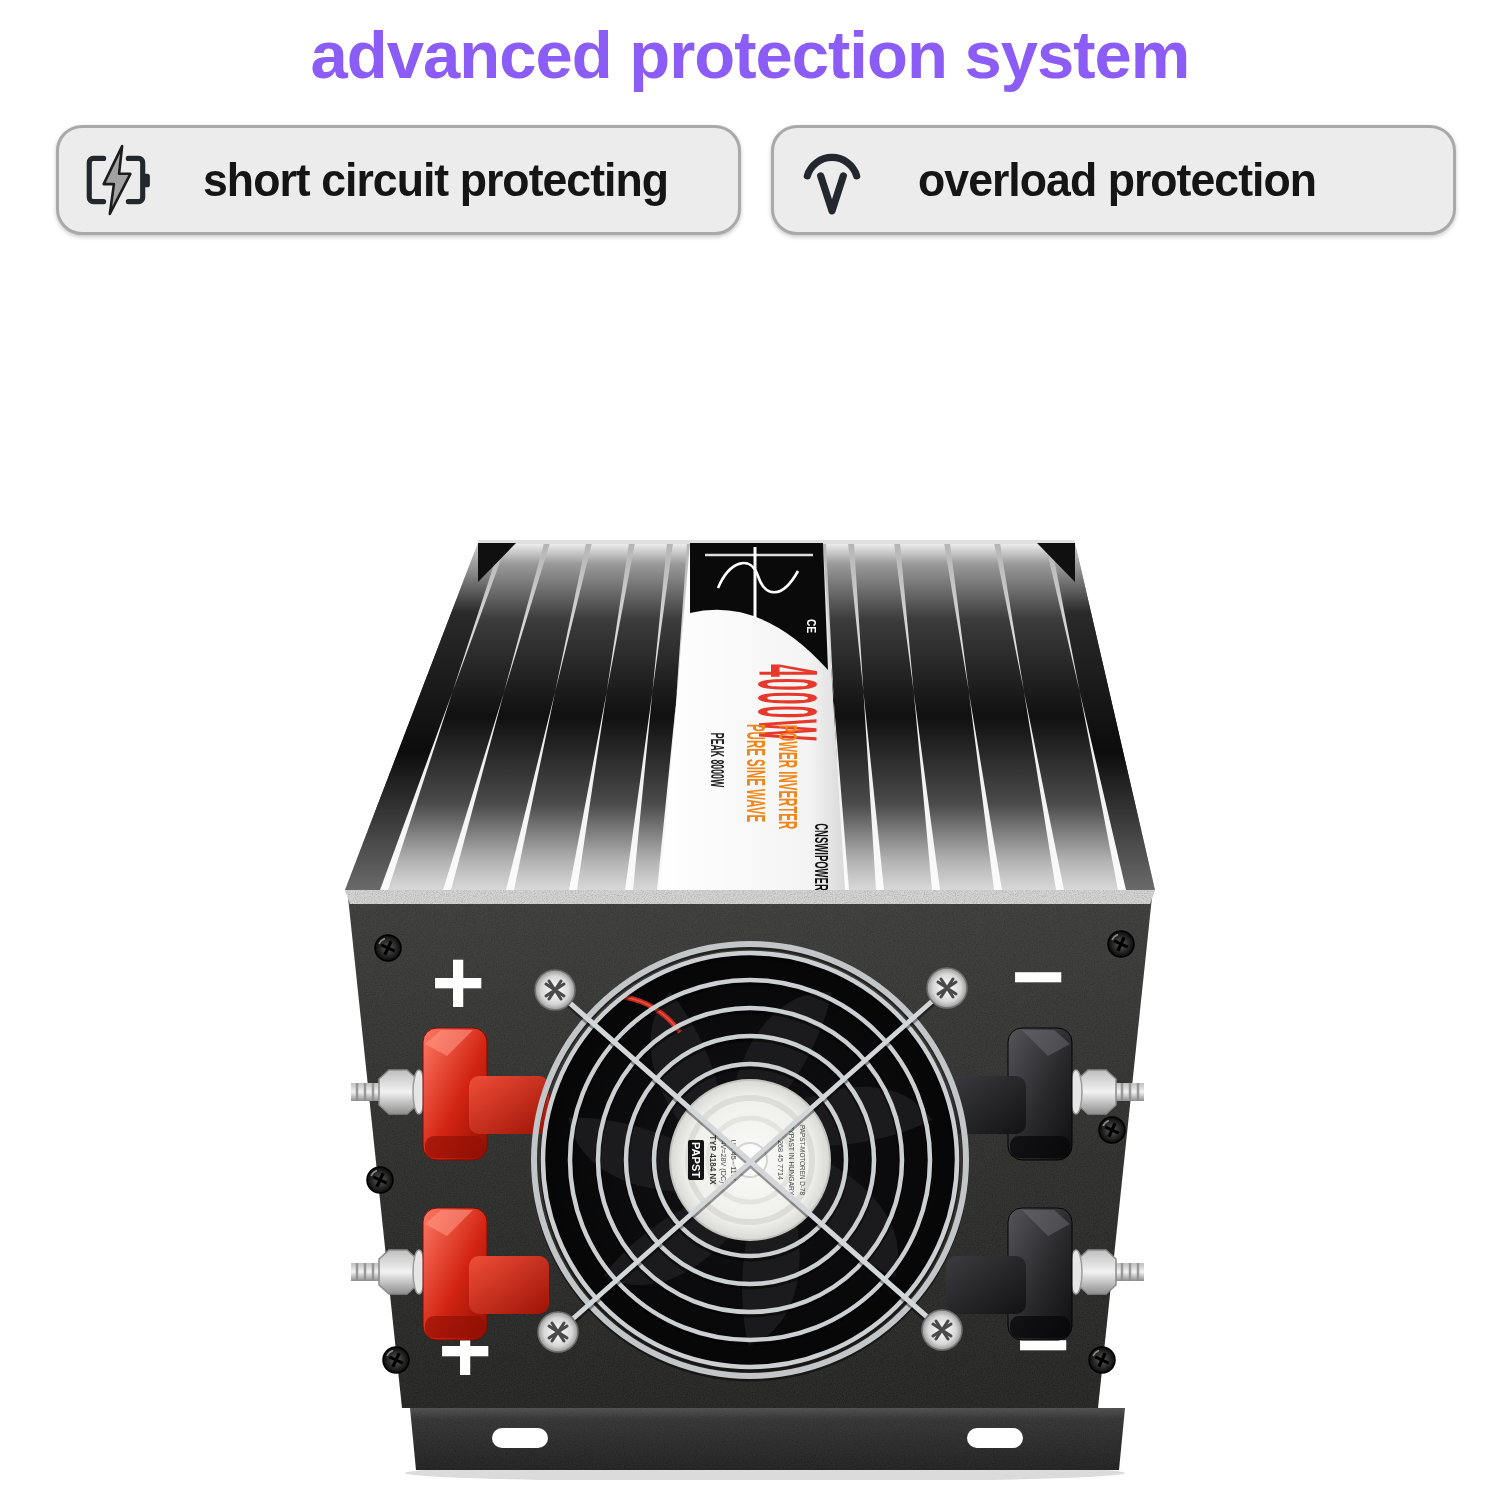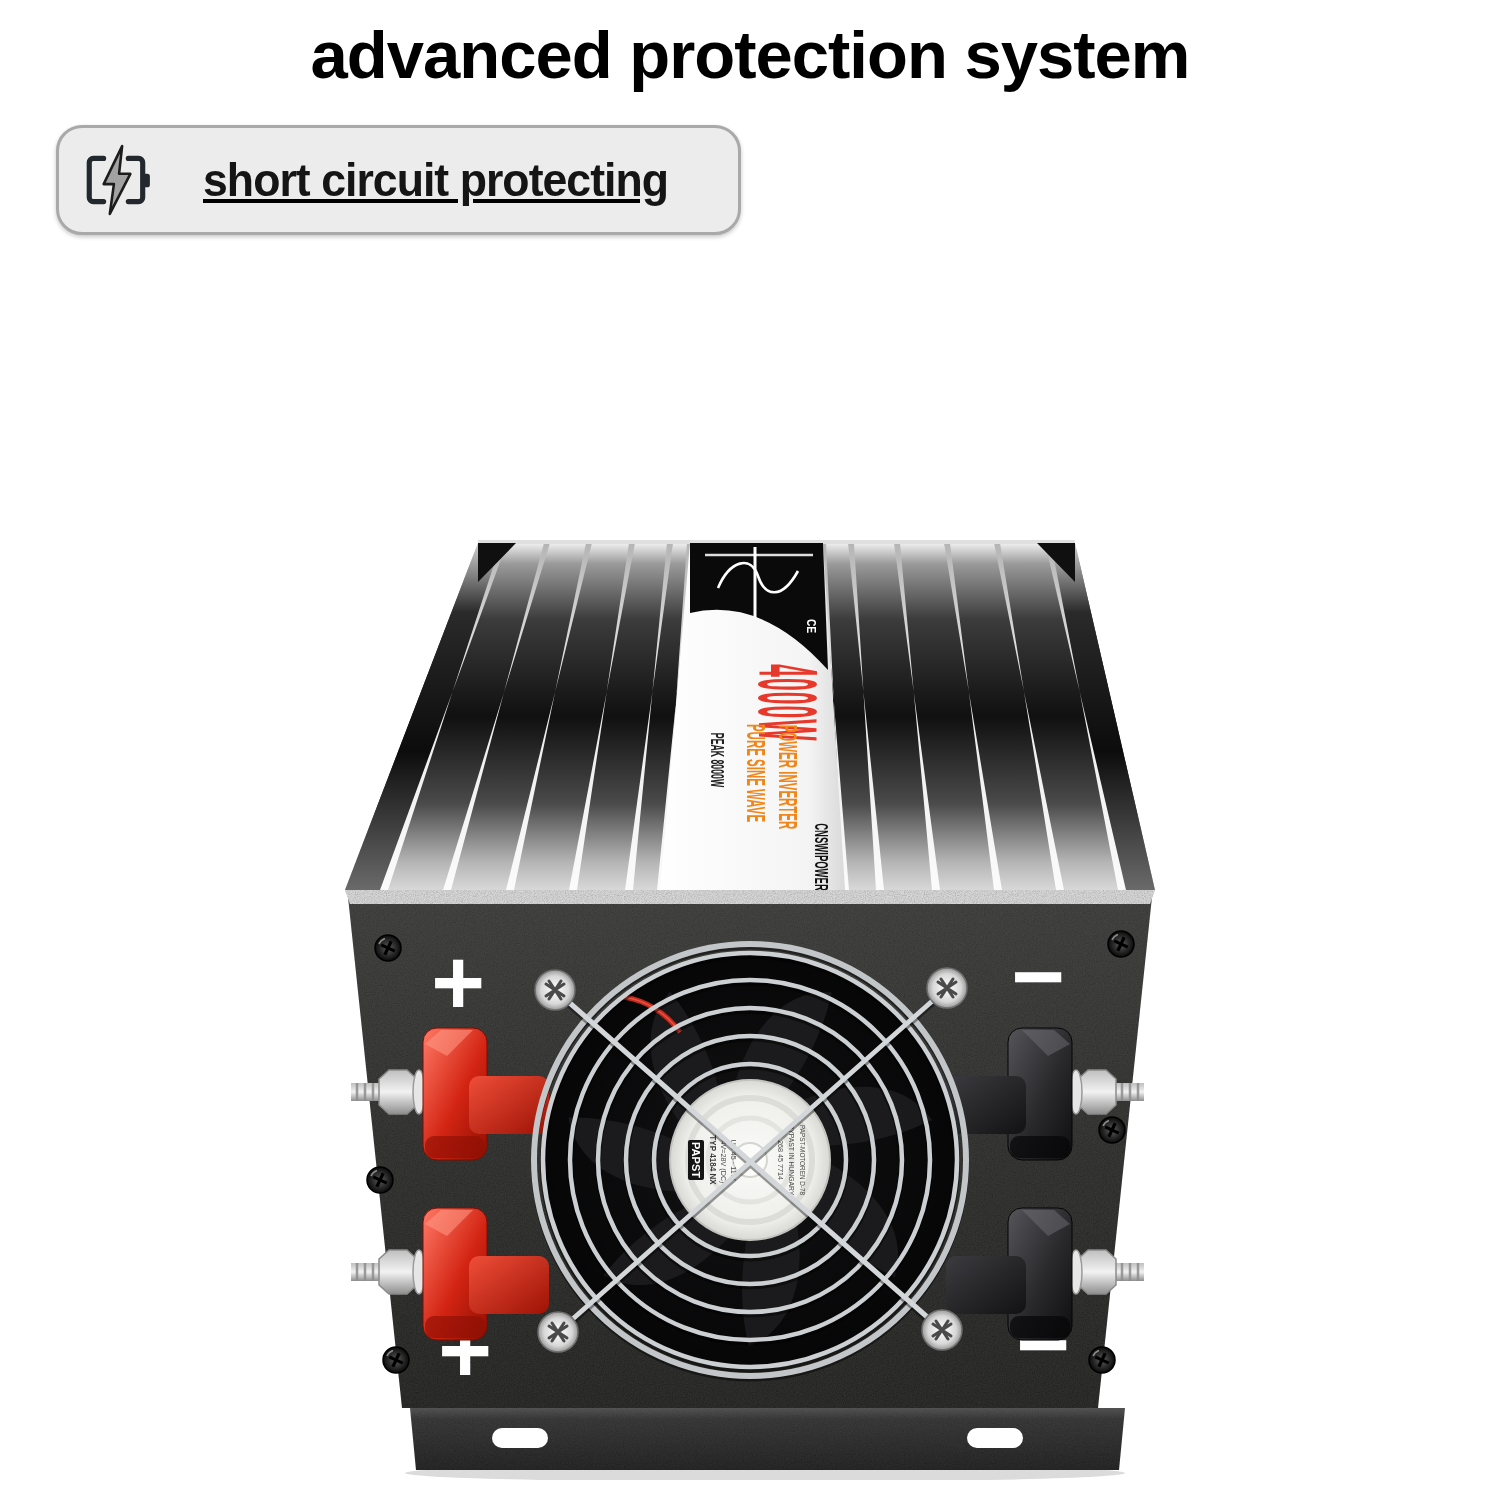--- a/index.html
+++ b/index.html
@@ -1,18 +1,18 @@
 <!DOCTYPE html>
 <html><head>
 <meta charset="utf-8">
 <style>
   html,body{margin:0;padding:0;background:#fff;}
   body{width:1500px;height:1500px;position:relative;font-family:"Liberation Sans",sans-serif;overflow:hidden;}
-  .title{position:absolute;top:16px;left:0;right:0;text-align:center;font-size:67px;font-weight:700;letter-spacing:-1px;color:#000000;}
-  .features{position:absolute;top:125px;left:56px;width:1400px;display:grid;grid-template-columns:1fr 1fr;column-gap:30px;row-gap:36px;text-decoration:underline;}
+  .title{position:absolute;top:16px;left:0;right:0;text-align:center;font-size:67px;font-weight:700;letter-spacing:-1px;color:#8b5cf6;}
+  .features{position:absolute;top:125px;left:56px;width:1400px;display:grid;grid-template-columns:1fr 1fr;column-gap:30px;row-gap:36px;}
   .badge{height:110px;background:#ececec;border:3px solid #a9a9a9;border-radius:26px;display:flex;align-items:center;padding:0 18px 0 20px;box-sizing:border-box;box-shadow:0 2px 4px rgba(0,0,0,.22);}
   .badge .icon{width:76px;height:76px;flex:0 0 76px;margin-right:48px;display:flex;align-items:center;justify-content:center;}
   .badge .icon svg{width:74px;height:74px;}
   .badge .label{font-size:46px;font-weight:700;color:#151515;letter-spacing:-1px;white-space:nowrap;transform:scaleX(.97);transform-origin:left center;}
   .inverter{position:absolute;left:330px;top:540px;width:840px;height:940px;}
   .ic{stroke:#23272e;fill:none;stroke-width:5;stroke-linecap:round;stroke-linejoin:round;}
 </style>
 </head>
 <body>
 
@@ -25,20 +25,29 @@
       <svg viewBox="0 0 72 72">
         <path class="ic" d="M23 15 H13 a4 4 0 0 0 -4 4 V53 a4 4 0 0 0 4 4 H23"></path>
         <path class="ic" d="M47 15 H57 a4 4 0 0 1 4 4 V53 a4 4 0 0 1 -4 4 H47"></path>
         <rect x="61" y="30" width="7" height="13" rx="2.5" fill="#23272e"></rect>
         <polygon points="41,3 23,40 33,40 29,69 49,30 38,30" fill="#a2a2a2" stroke="#1c1c1c" stroke-width="2.5" stroke-linejoin="round"></polygon>
       </svg>
     </span>
     <span class="label">short circuit protecting</span>
   </div>
 
+  <div class="badge">
+    <span class="icon">
+      <svg viewBox="0 0 72 72">
+        <path class="ic" style="stroke-width:7" d="M12 32 A25 25 0 0 1 60 32"></path>
+        <path class="ic" style="stroke-width:7" d="M25 32 L36 66 L47 32"></path>
+      </svg>
+    </span>
+    <span class="label">overload protection</span>
+  </div>
 
 
 
 
 </div>
 
 <div class="inverter">
 <svg viewBox="0 0 840 940" width="840" height="940">
   <defs>
     <linearGradient id="ribGrad" x1="0" y1="0" x2="0" y2="1">

